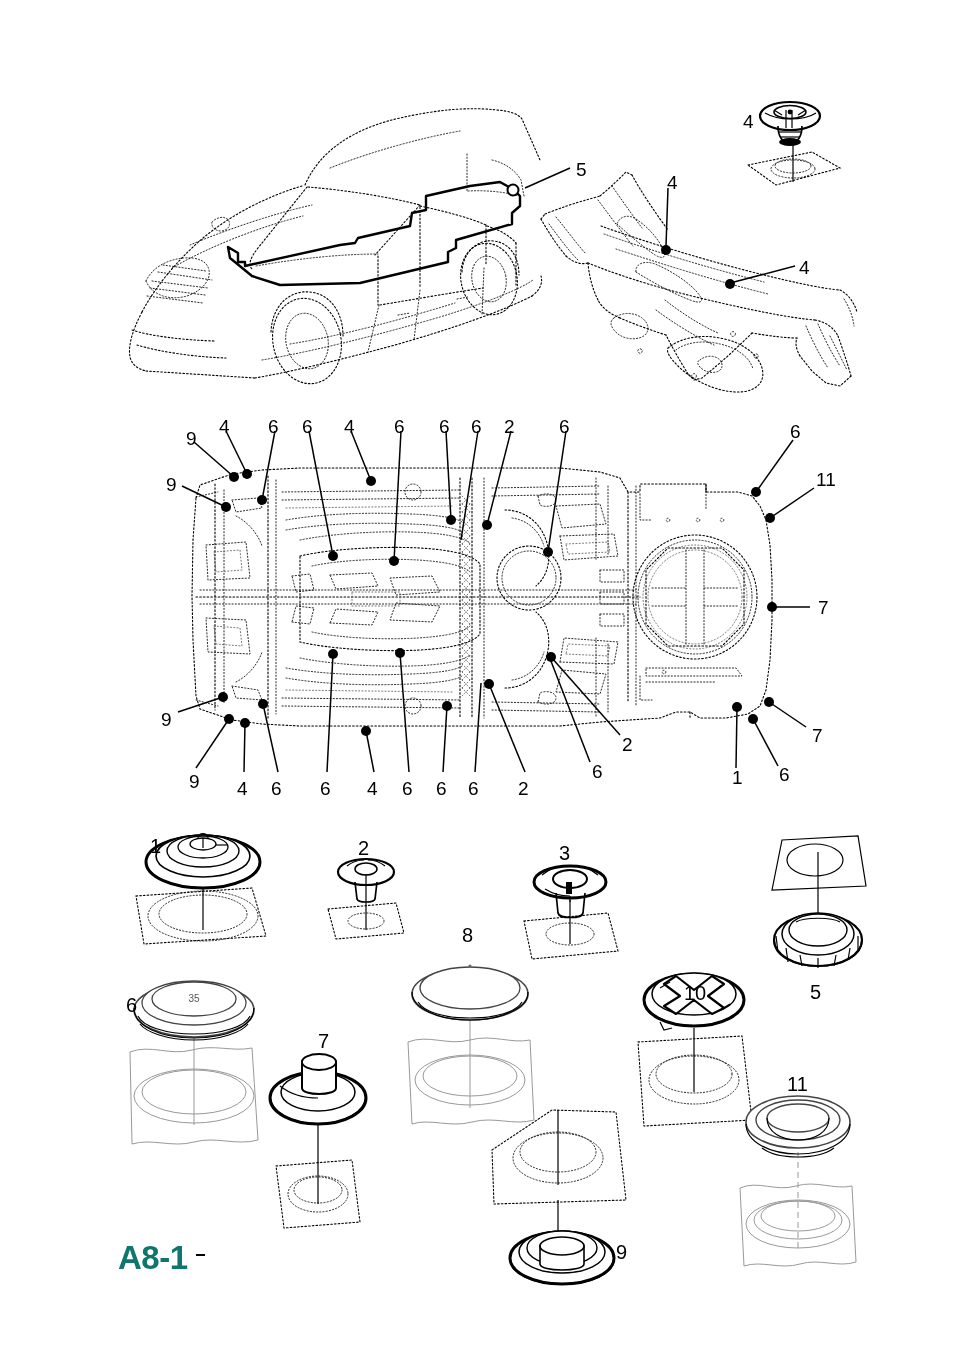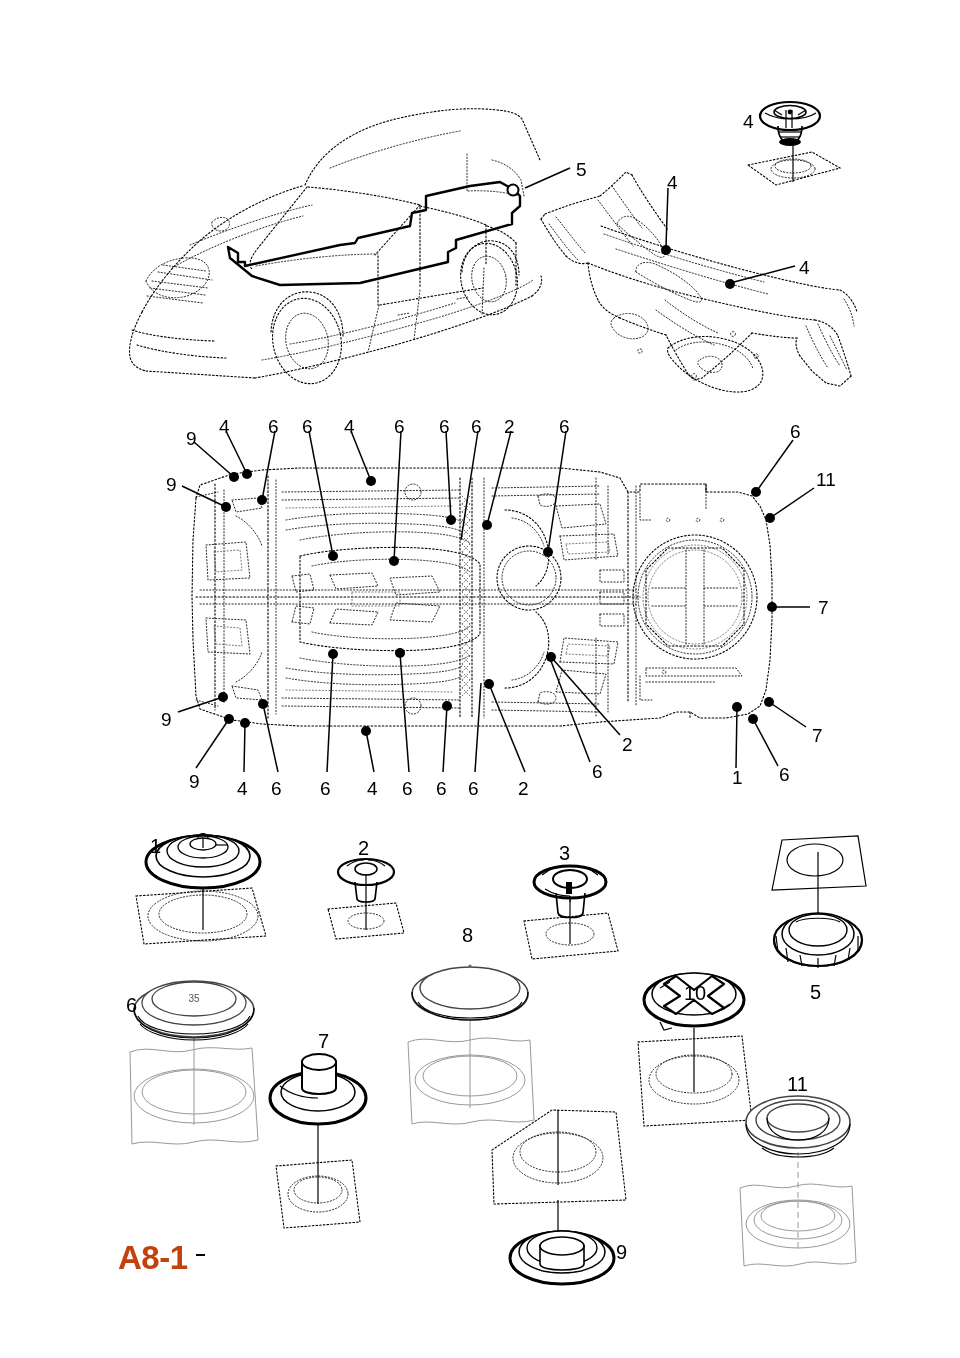--- a/index.html
+++ b/index.html
@@ -39,21 +39,21 @@
     white-space: nowrap;
   }
   #page-label {
     position: absolute;
     left: 118px;
     top: 1239px;
     font-family: "Liberation Sans", sans-serif;
     font-weight: bold;
     font-size: 33px;
     letter-spacing: -0.5px;
-    color: #c2410c;
+    color: #0f766e;
   }
   #page-label-dash {
     position: absolute;
     left: 196px;
     top: 1254px;
     width: 9px;
     height: 2px;
     background: #000;
   }
   .emboss-text {

